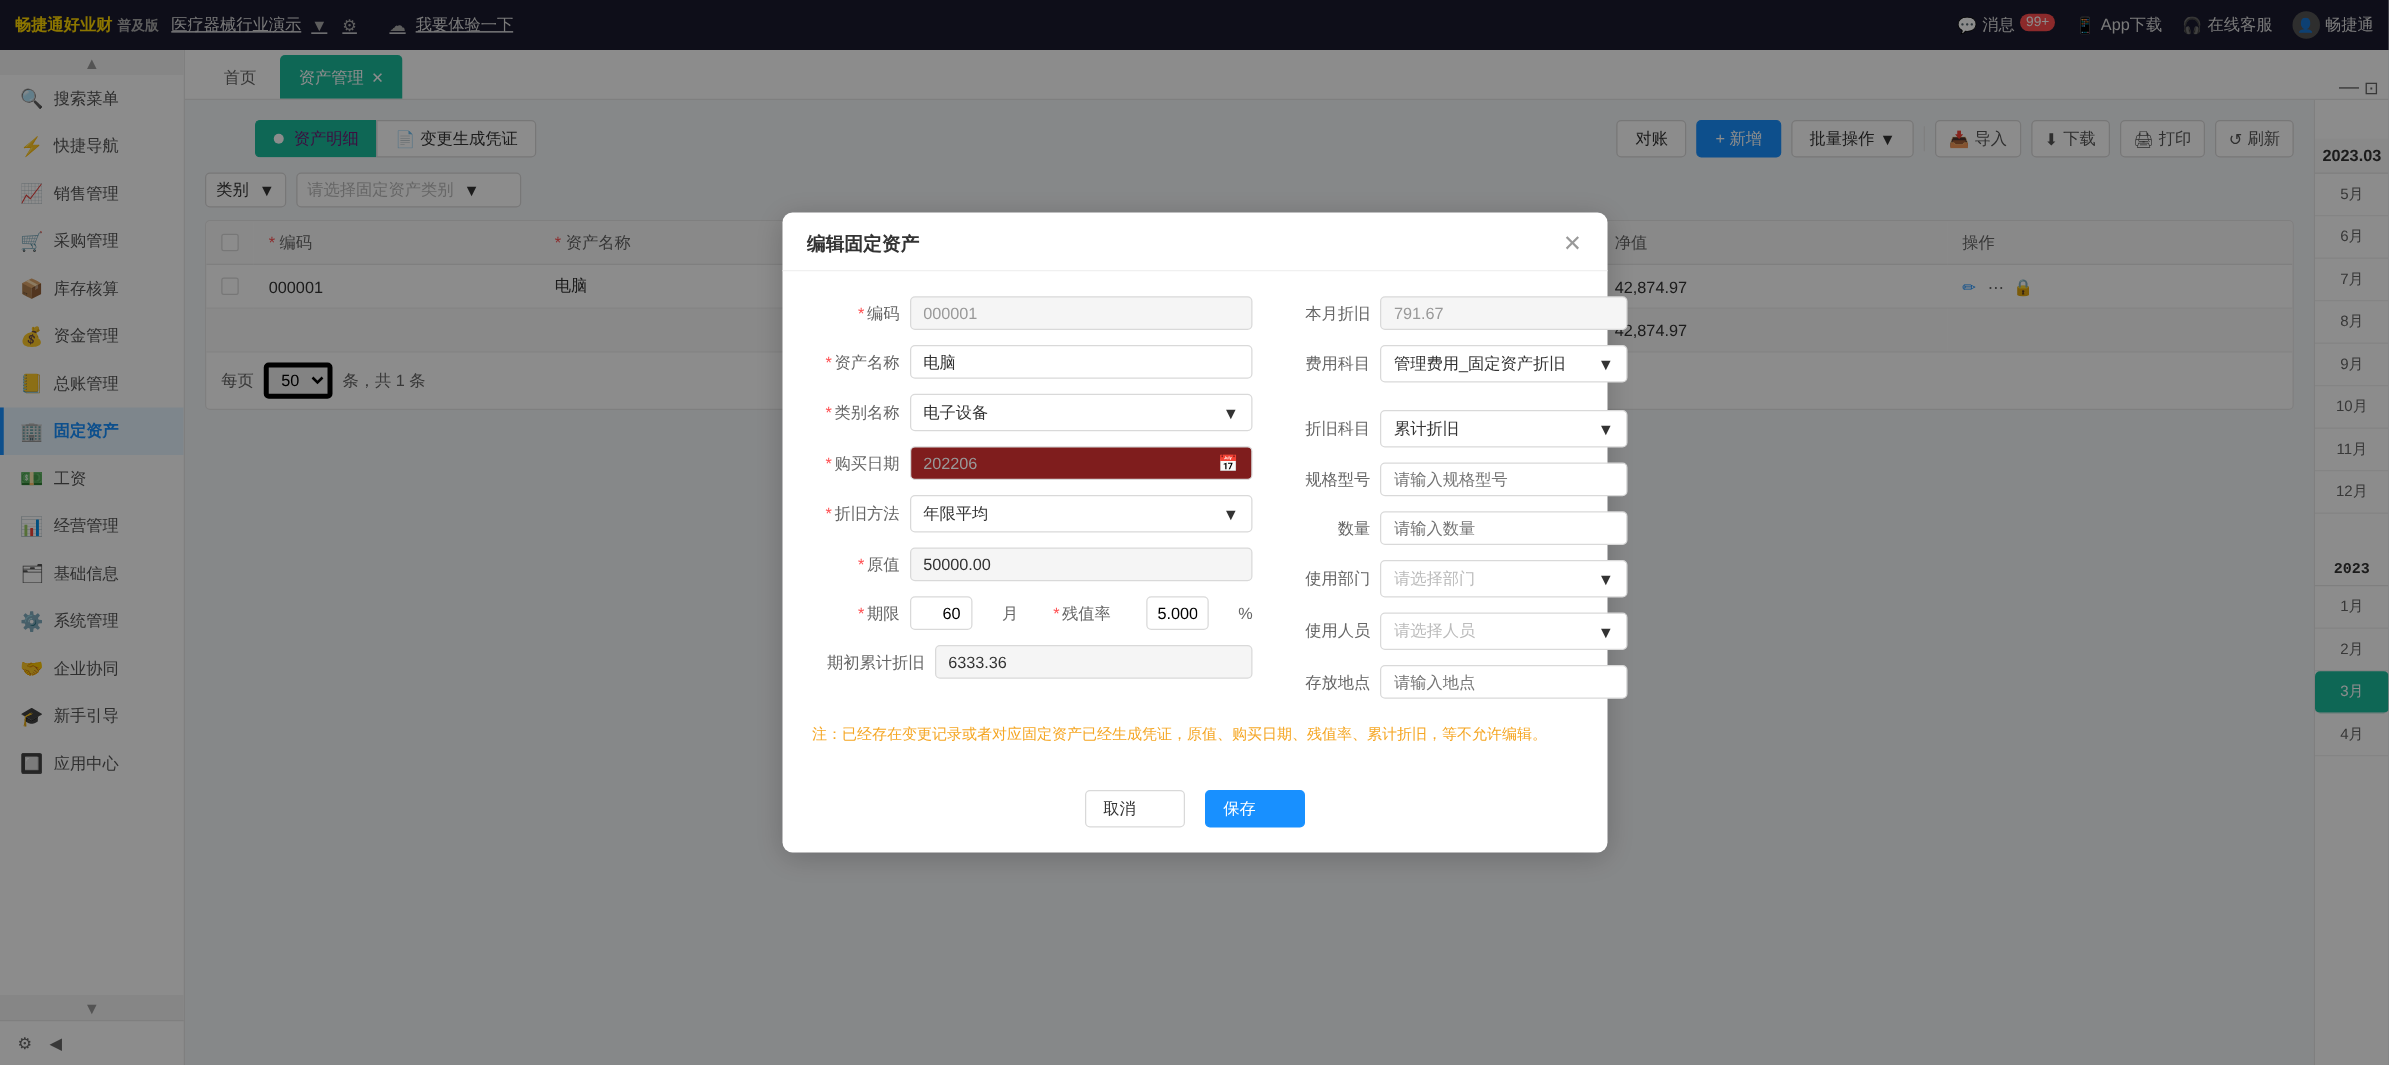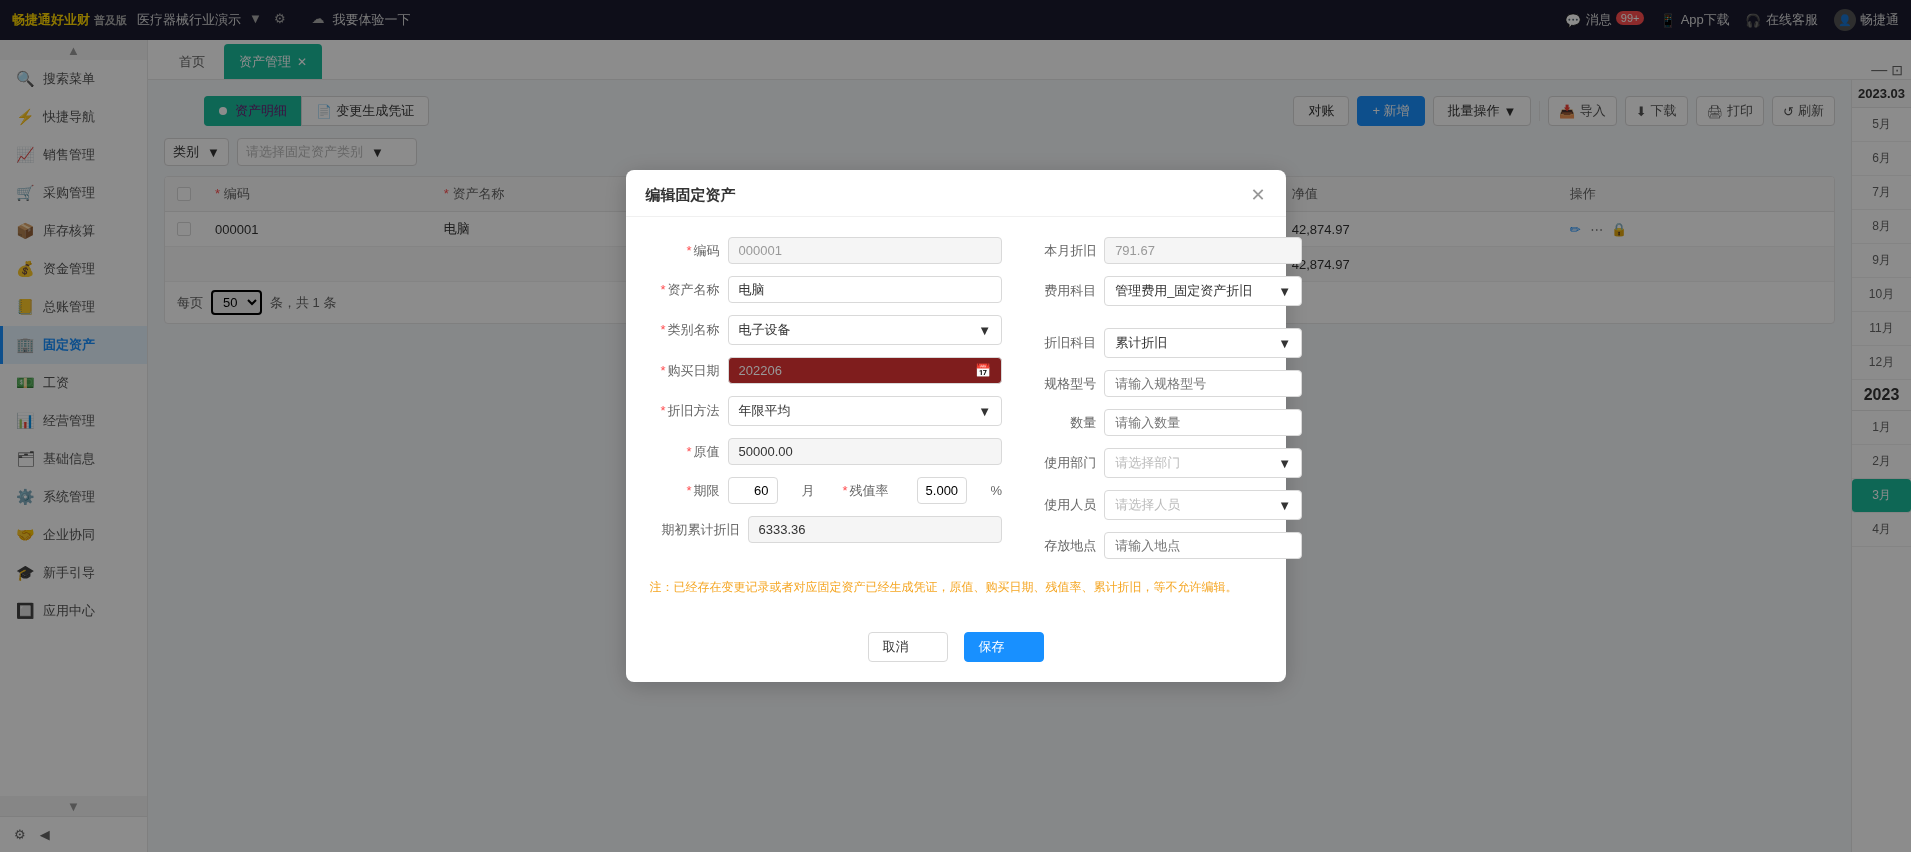--- a/index.html
+++ b/index.html
@@ -3,21 +3,21 @@
   <meta charset="utf-8">
   <style>
     * { box-sizing: border-box; margin: 0; padding: 0; }
     body { font-family: "Microsoft YaHei", Arial, sans-serif; font-size: 13px; background: #f0f2f5; color: #333; overflow: hidden; }
 
     
     .app-container { display: flex; flex-direction: column; height: 852px; width: 1911px; }
     .top-bar { height: 40px; background: #1a1a2e; display: flex; align-items: center; padding: 0 12px; gap: 10px; color: #fff; flex-shrink: 0; }
     .top-bar-logo { font-size: 13px; color: #ffd700; font-weight: bold; display: flex; align-items: center; gap: 4px; }
     .top-bar-logo .edition { font-size: 11px; color: #aaa; }
-    .top-bar-center { flex: 1; display: flex; gap: 8px; }
+    .top-bar-center { flex: 1; display: flex; align-items: center; gap: 8px; text-decoration: underline; }
     .top-bar-right { display: flex; align-items: center; gap: 16px; color: #ddd; font-size: 13px; }
     .badge { background: #ff4d4f; color: #fff; border-radius: 10px; padding: 1px 5px; font-size: 11px; position: relative; top: -2px; }
 
     .main-area { display: flex; flex: 1; overflow: hidden; }
 
     
     .sidebar { width: 148px; background: #fff; border-right: 1px solid #e8e8e8; display: flex; flex-direction: column; flex-shrink: 0; }
     .sidebar-scroll-up, .sidebar-scroll-down { height: 20px; background: #f5f5f5; display: flex; align-items: center; justify-content: center; cursor: pointer; color: #999; flex-shrink: 0; }
     .sidebar-menu { flex: 1; overflow: hidden; }
     .sidebar-item { display: flex; align-items: center; gap: 8px; padding: 10px 14px; cursor: pointer; color: #555; font-size: 13px; border-left: 3px solid transparent; }
@@ -70,21 +70,21 @@
     .form-select { flex: 1; padding: 5px 10px; border: 1px solid #d9d9d9; border-radius: 4px; font-size: 13px; color: #333; background: #fff; outline: none; display: flex; align-items: center; justify-content: space-between; cursor: pointer; }
     .inline-row { display: flex; align-items: center; gap: 24px; }
     .unit { color: #666; font-size: 13px; }
     .form-input-sm { width: 50px; padding: 5px 8px; border: 1px solid #d9d9d9; border-radius: 4px; font-size: 13px; text-align: right; }
     .cal-icon { color: #bbb; cursor: pointer; }
 
     
     .cal-months { display: flex; flex-direction: column; }
     .cal-month { text-align: center; padding: 8px 0; font-size: 12px; color: #666; border-bottom: 1px solid #f0f0f0; cursor: pointer; }
     .cal-month.highlight { background: #1abc9c; color: #fff; border-radius: 4px; }
-    .cal-year { text-align: center; padding: 6px 0; font-size: 13px; color: #333; font-weight: bold; background: #fafafa; border-bottom: 1px solid #e8e8e8; }
+    .cal-year { text-align: center; padding: 6px 0; font-size: 13px; color: #333; font-weight: bold; background: #fafafa; border-bottom: 1px solid #e8e8e8; margin-top: 31px; }
     .icon-btn { padding: 5px 10px; background: #fff; border: 1px solid #d9d9d9; cursor: pointer; font-size: 13px; color: #555; display: flex; align-items: center; gap: 4px; }
     .icon-btn:first-child { border-radius: 4px 0 0 4px; }
     .icon-btn:last-child { border-radius: 0 4px 4px 0; }
     .divider-v { width: 1px; height: 20px; background: #e8e8e8; }
     .checkbox { width: 14px; height: 14px; border: 1px solid #d9d9d9; border-radius: 2px; background: #fff; }
   </style>
 </head>
 <body>
 
 <div class="app-container">
@@ -313,40 +313,40 @@
                     <span>本页小计：</span>
                   </td>
                   <td>6,333.36</td>
                   <td>42,874.97</td>
                   <td></td>
                 </tr>
               </tbody>
             </table>
             <div class="table-footer">
               <span>每页</span>
-              <select style="padding:2px 6px;border:2px solid #000000;border-radius:4px;font-size:13px;">
+              <select style="padding:2px 6px;border:4px solid #000000;border-radius:4px;font-size:13px;">
                 <option>50</option>
               </select>
               <span>条，共 1 条</span>
             </div>
           </div>
         </div>
 
         <div class="right-panel">
           <div class="cal-year">2023.03</div>
           <div class="cal-months">
             <div class="cal-month">5月</div>
             <div class="cal-month">6月</div>
             <div class="cal-month">7月</div>
             <div class="cal-month">8月</div>
             <div class="cal-month">9月</div>
             <div class="cal-month">10月</div>
             <div class="cal-month">11月</div>
             <div class="cal-month">12月</div>
-            <div class="cal-year" style="font-size:16px;background:#fff;">2023</div>
+            <div class="cal-year" style="font-size:12px;background:#fff;font-family:Liberation Mono, monospace;">2023</div>
             <div class="cal-month">1月</div>
             <div class="cal-month">2月</div>
             <div class="cal-month highlight">3月</div>
             <div class="cal-month">4月</div>
           </div>
         </div>
       </div>
     </div>
   </div>
 </div>

